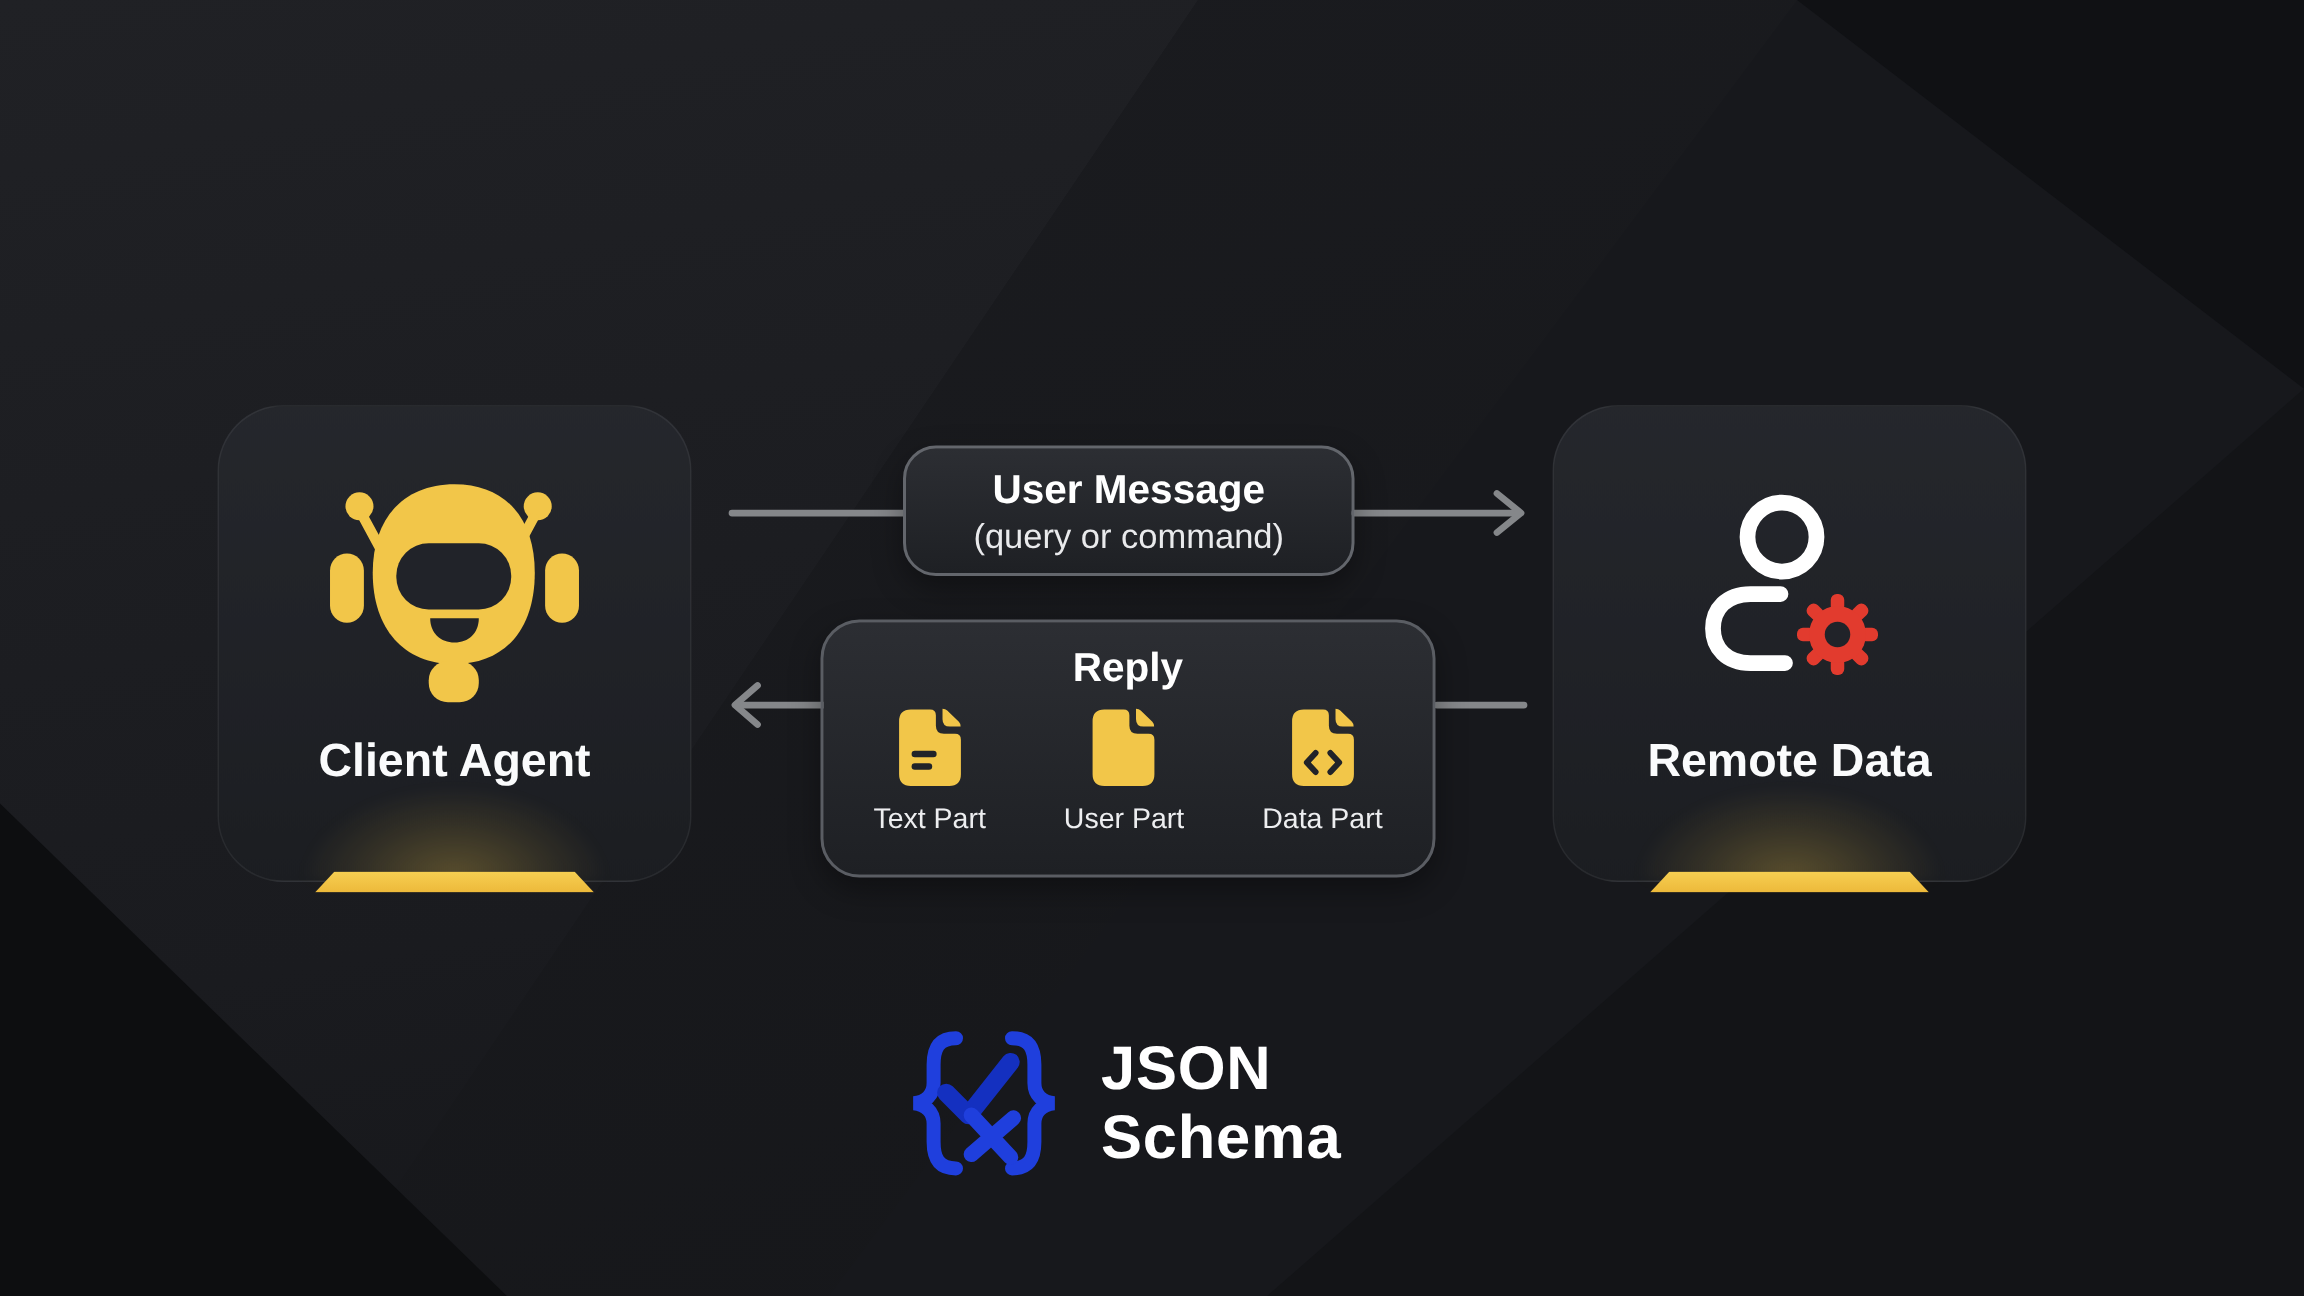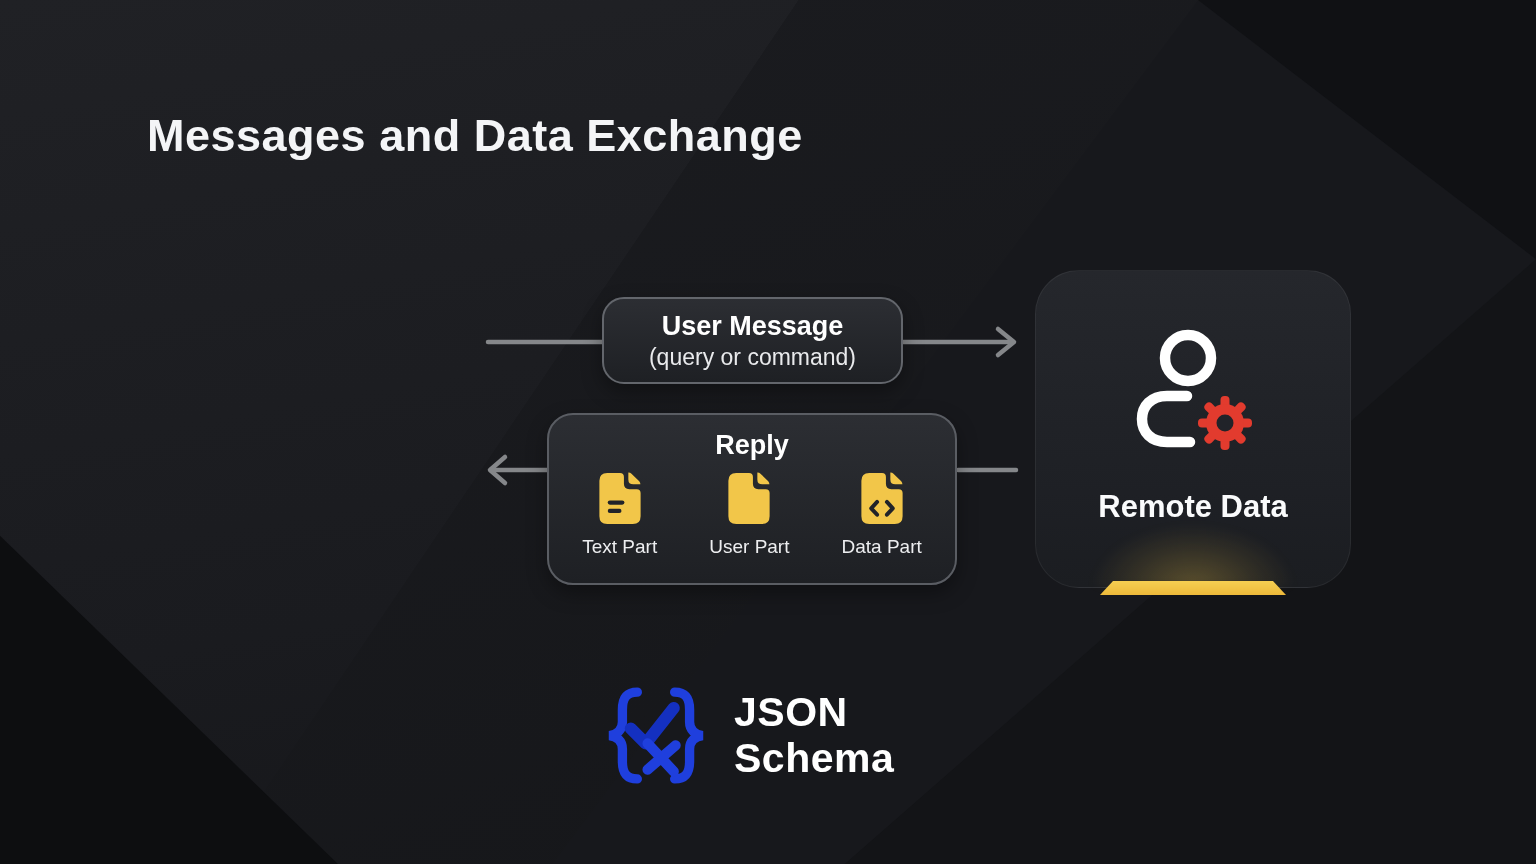--- a/index.html
+++ b/index.html
@@ -107,31 +107,51 @@
 <body>
 
 <div class="stage">
 
   <div class="facet f1"></div>
   <div class="facet f2"></div>
   <div class="facet f3"></div>
   <div class="facet f4"></div>
   <div class="facet f5"></div>
 
-  <h1 class="page-title">Messages and Data Exchange</h1>
 
   <svg class="arrows" viewBox="0 0 1536 864">
     <path class="arrow" d="M488 342 H 603"></path>
     <path class="arrow" d="M903 342 H 1012"></path>
     <path class="arrow" d="M998 329 L1014 342 L998 355"></path>
     <path class="arrow" d="M958 470 H 1016"></path>
     <path class="arrow" d="M549 470 H 494"></path>
     <path class="arrow" d="M505 457 L490 470 L505 483"></path>
   </svg>
 
+  <div class="card client">
+    <div class="glow-bloom"></div>
+    <div class="glow-bar"></div>
+    <div class="card-content">
+      <div class="icon-wrap">
+        <svg width="172" height="165" viewBox="0 0 175 168">
+          <circle class="fill-yellow" cx="23" cy="25" r="9.5"></circle>
+          <circle class="fill-yellow" cx="144" cy="25" r="9.5"></circle>
+          <path d="M26 33 L39 57" stroke="#f2c649" stroke-width="7" stroke-linecap="round" fill="none"></path>
+          <path d="M141 33 L128 57" stroke="#f2c649" stroke-width="7" stroke-linecap="round" fill="none"></path>
+          <rect class="fill-yellow" x="3" y="57" width="23" height="47" rx="11.5"></rect>
+          <rect class="fill-yellow" x="149" y="57" width="23" height="47" rx="11.5"></rect>
+          <path class="fill-yellow" d="M87.5 10 C122 10 142 33 142 70 C142 108 122 132 87.5 132 C53 132 32 108 32 70 C32 33 53 10 87.5 10 Z"></path>
+          <rect class="fill-dark" x="48" y="50" width="78" height="45" rx="22"></rect>
+          <path class="fill-dark" d="M71 101 H104 C104 111 97 117.5 87.5 117.5 C78 117.5 71 111 71 101 Z"></path>
+          <rect class="fill-yellow" x="70" y="130" width="34" height="28" rx="13"></rect>
+        </svg>
+      </div>
+      <div class="card-label">Client Agent</div>
+    </div>
+  </div>
 
   <div class="card remote">
     <div class="glow-bloom"></div>
     <div class="glow-bar"></div>
     <div class="card-content">
       <div class="icon-wrap">
         <svg width="160" height="152" viewBox="0 0 160 152">
           <circle class="stroke-white" cx="75" cy="39" r="23"></circle>
           <path class="stroke-white" d="M74 77 H 54 C 38 77 29 87 29 100 C 29 113 38 123 54 123 H 77"></path>
           <g transform="translate(112,104)">

